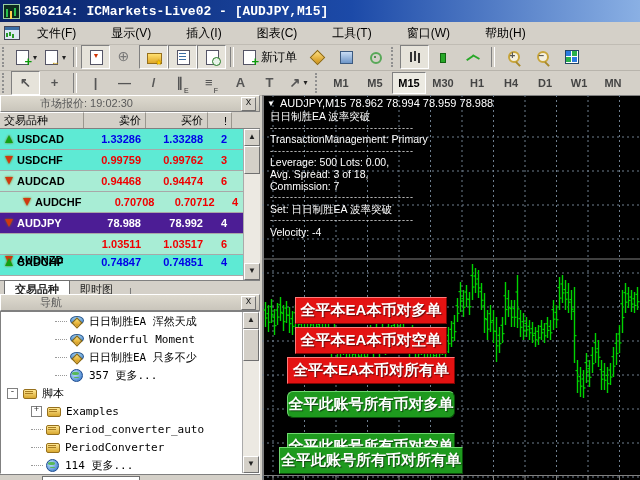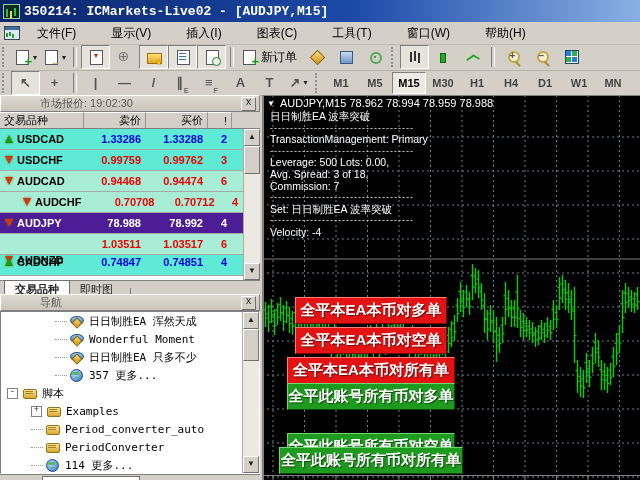--- a/index.html
+++ b/index.html
@@ -810,18 +810,18 @@
       </svg>
     <div class="chart-title">
       <span class="tri">▼</span>
       <span>AUDJPY,M15  78.962 78.994 78.959 78.988</span>
     </div>
     <div class="comments" id="chart-comments"><div>日日制胜EA 波率突破</div><div class="dashline">------------------------------------</div><div>TransactionManagement: Primary</div><div class="dashline">------------------------------------</div><div>Leverage: 500 Lots: 0.00,</div><div>Avg. Spread: 3 of 18,</div><div>Commission: 7</div><div class="dashline">------------------------------------</div><div>Set: 日日制胜EA 波率突破</div><div class="dashline">------------------------------------</div><div>Velocity: -4</div></div>
     <div id="chart-buttons">
         <div class="cbtn red" style="left: 33px; top: 202px; width: 150px; height: 25px;">全平本EA本币对多单</div>
         <div class="cbtn red" style="left: 33px; top: 232px; width: 150px; height: 25px;">全平本EA本币对空单</div>
         <div class="cbtn red" style="left: 25px; top: 262px; width: 166px; height: 25px;">全平本EA本币对所有单</div>
-        <div class="cbtn green" style="left: 25px; top: 288px; width: 166px; height: 25px;">全平此账号所有币对多单</div>
+        <div class="cbtn green" style="left: 25px; top: 296px; width: 166px; height: 25px; border-radius: 6px;">全平此账号所有币对多单</div>
         <div class="cbtn green" style="left: 25px; top: 338px; width: 166px; height: 25px;">全平此账号所有币对空单</div>
         <div class="cbtn green" style="left: 17px; top: 352px; width: 182px; height: 25px;">全平此账号所有币对所有单</div>
       </div>
   </div>
 </div>
 
 </body></html>

